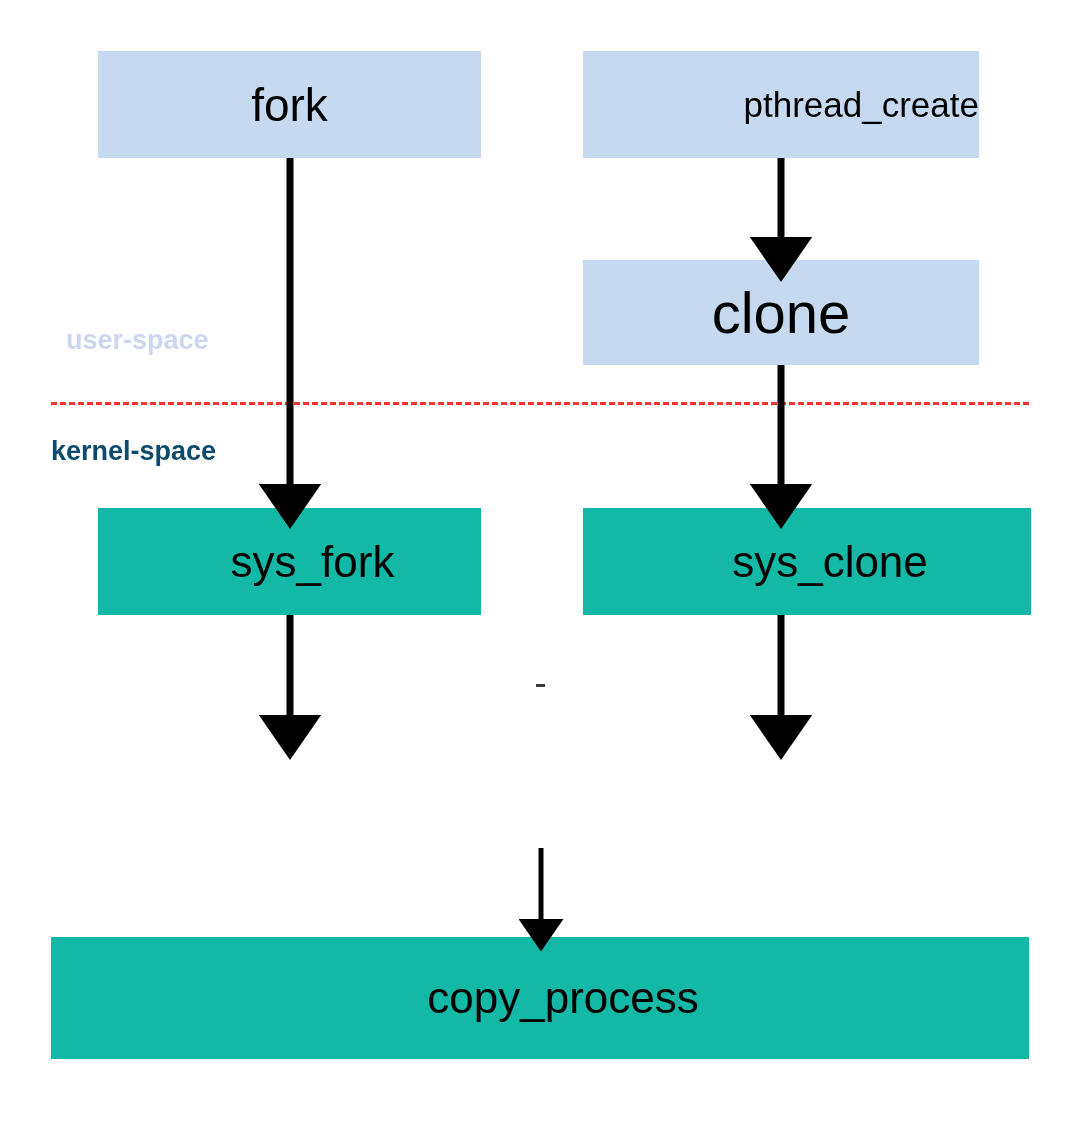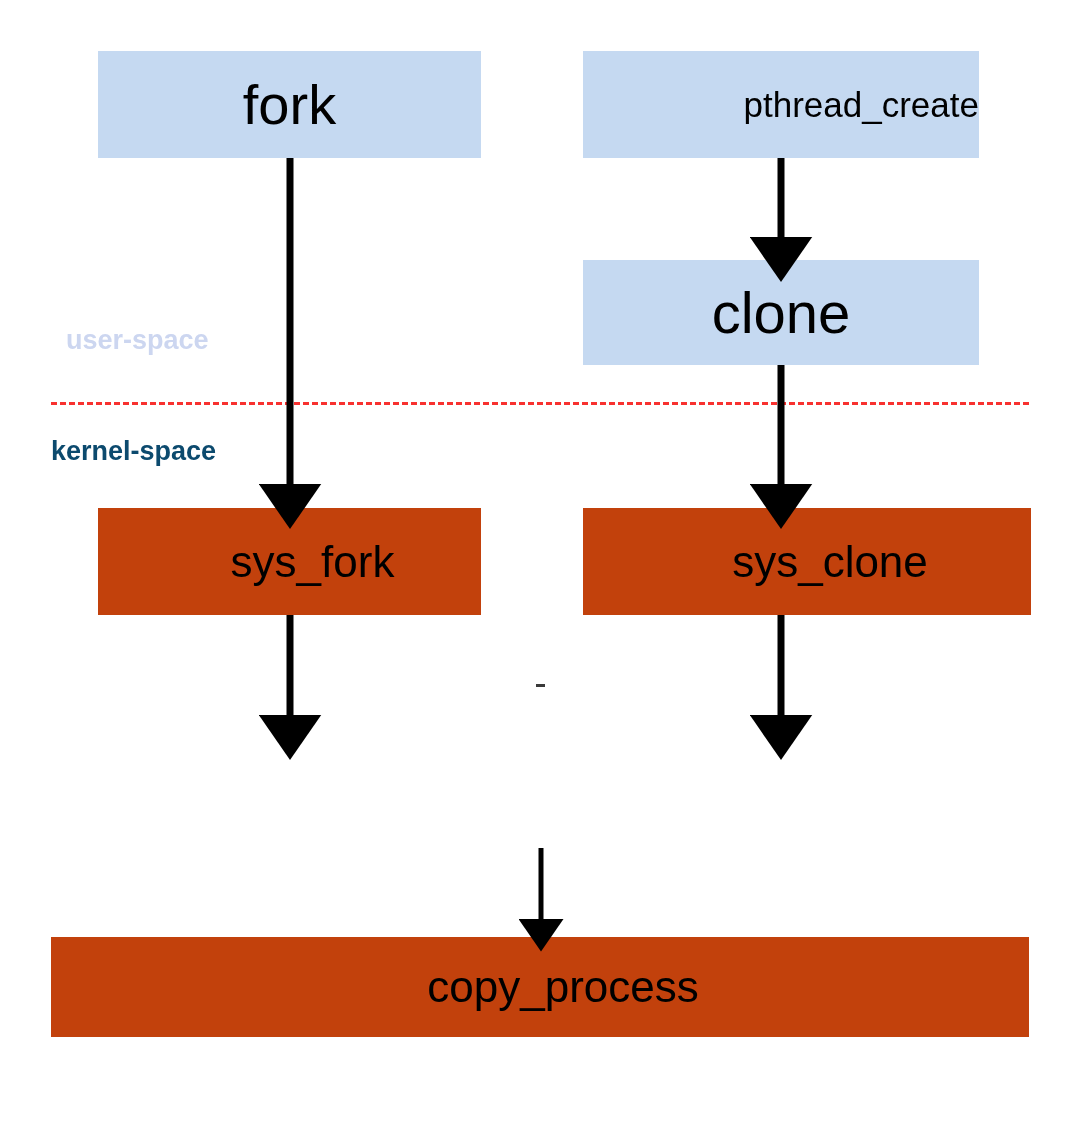--- a/index.html
+++ b/index.html
@@ -25,35 +25,35 @@
     box-sizing: border-box;
     color: #000000;
     font-weight: 400;
     line-height: 1;
     white-space: nowrap;
   }
   .node-user {
     background: #c5d9f1;
   }
   .node-kernel {
-    background: #c2410c;
+    background: #14b8a6;
     padding-left: 46px;
   }
   .node-label {
     display: block;
   }
 
   
-  #node-fork          { left: 98px;  top: 51px;  width: 383px; height: 107px; font-size: 56px; }
+  #node-fork          { left: 98px;  top: 51px;  width: 383px; height: 107px; font-size: 46px; }
   #node-pthread       { left: 583px; top: 51px;  width: 396px; height: 107px; font-size: 35px; justify-content: flex-end; }
   #node-clone         { left: 583px; top: 260px; width: 396px; height: 105px; font-size: 58px; }
   #node-sys-fork      { left: 98px;  top: 508px; width: 383px; height: 107px; font-size: 44px; }
   #node-sys-clone     { left: 583px; top: 508px; width: 448px; height: 107px; font-size: 44px; }
   #node-do-fork       { left: 51px;  top: 738px; width: 978px; height: 110px; font-size: 44px; }
-  #node-copy-process  { left: 51px;  top: 937px; width: 978px; height: 100px; font-size: 44px; }
+  #node-copy-process  { left: 51px;  top: 937px; width: 978px; height: 122px; font-size: 44px; }
 
   
   .space-label {
     position: absolute;
     font-size: 27px;
     line-height: 1;
     white-space: nowrap;
     font-weight: bold;
   }
   #label-user-space   { left: 66px; top: 327px; color: #ccd6f0; }

